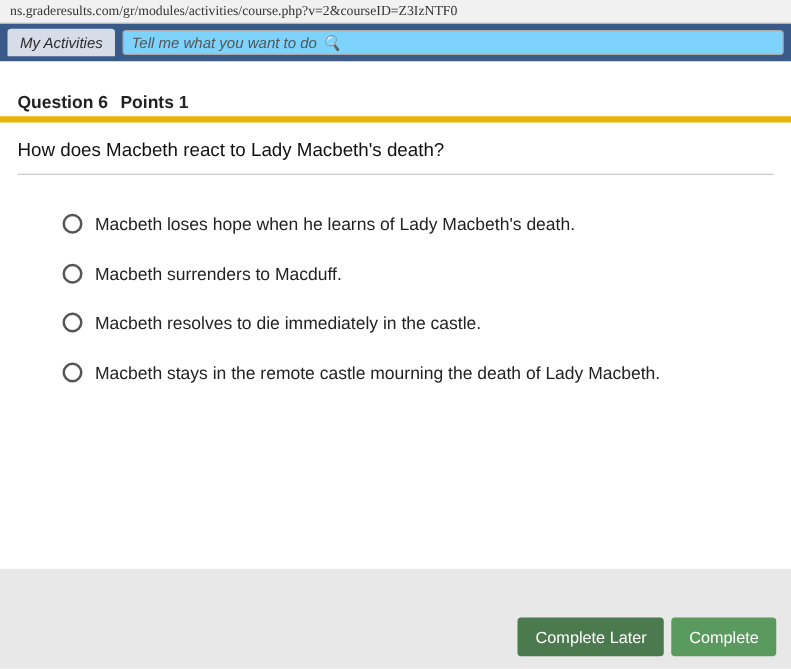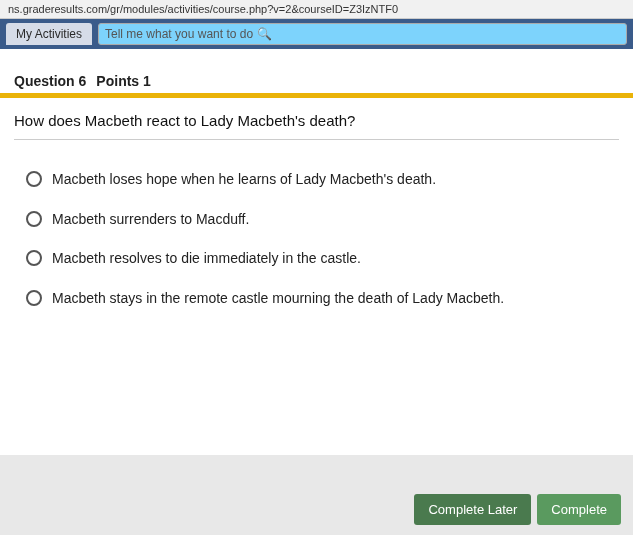--- a/index.html
+++ b/index.html
@@ -13,28 +13,31 @@
 
     
     .url-bar {
       background: #f1f1f1;
       padding: 3px 8px;
       font-size: 11px;
       color: #333;
       border-bottom: 1px solid #ccc;
       white-space: nowrap;
       overflow: hidden;
+      font-family: Liberation Serif, serif;
     }
 
     
     .nav-bar {
       background: #3a5b8a;
       display: flex;
+      align-items: center;
       padding: 4px 6px;
       gap: 6px;
+      font-style: italic;
     }
     .nav-tab {
       background: #d6dce8;
       padding: 4px 10px;
       font-size: 12px;
       color: #2a2a2a;
       border-radius: 3px 3px 0 0;
       cursor: pointer;
     }
     .nav-search {
@@ -82,20 +85,21 @@
       font-size: 15px;
       color: #111;
       margin-bottom: 14px;
       border-bottom: 1px solid #ccc;
       padding-bottom: 10px;
     }
 
     
     .options-container {
       padding: 6px 20px;
+      margin-left: 24px;
     }
     .option-row {
       display: flex;
       align-items: flex-start;
       padding: 10px 6px;
       gap: 10px;
       cursor: pointer;
     }
     .radio-circle {
       width: 16px;

